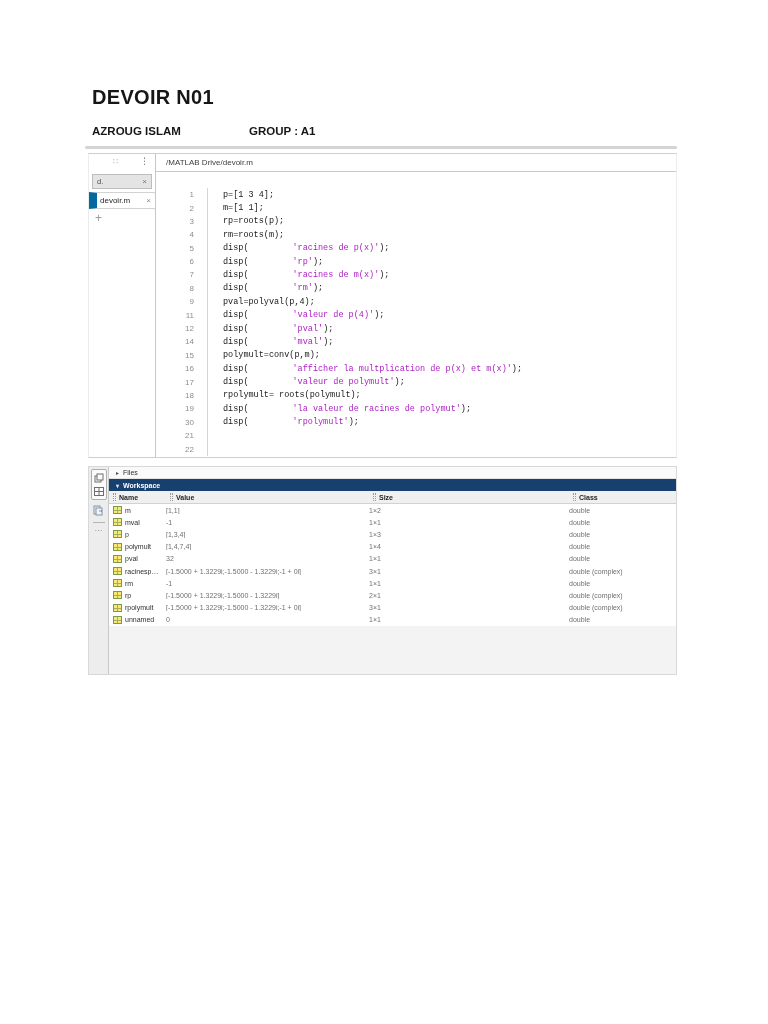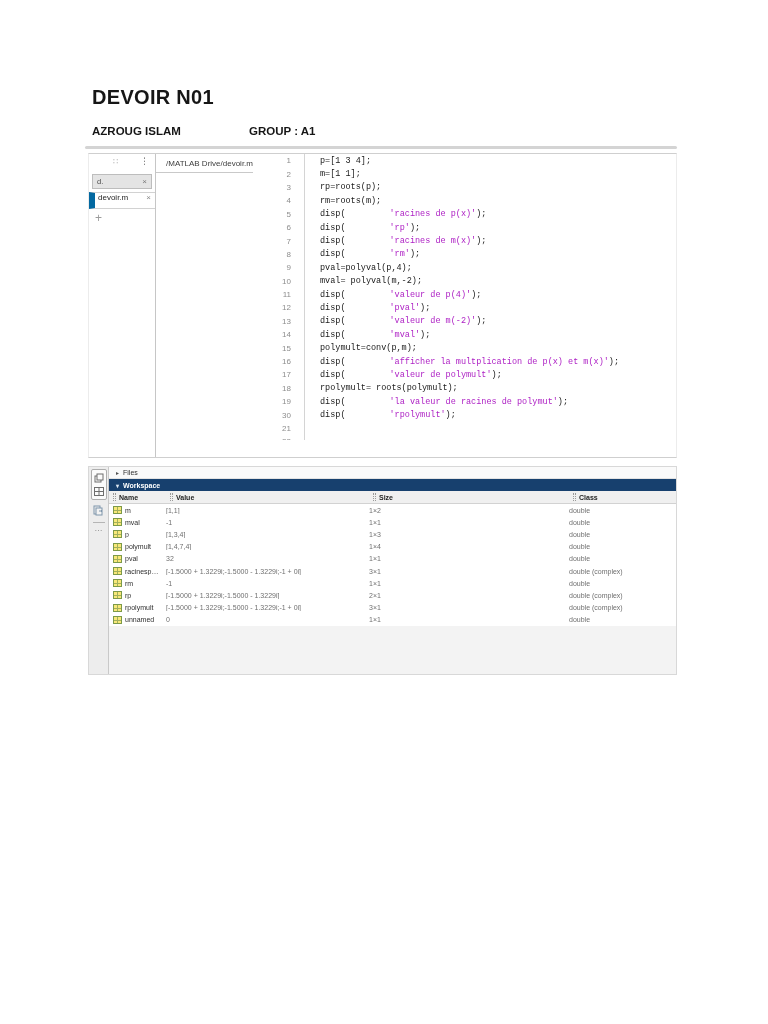--- a/index.html
+++ b/index.html
@@ -23,27 +23,27 @@
            display:flex; background:#fff; }
   .side-panel { flex:0 0 67px; border-right:1px solid #c6c6c6; background:#ffffff; position:relative; }
   .panel-toolbar { height:19px; position:relative; }
   .drag-handle { position:absolute; left:24px; top:3px; font-size:8px; color:#9a9a9a; }
   .kebab { position:absolute; right:6px; top:2px; font-size:9px; color:#555; cursor:pointer; }
   .filter-box { margin:1px 3px 0 3px; height:15px; background:#e4e4e4; border:1px solid #bdbdbd;
                 display:flex; align-items:center; justify-content:space-between; padding:0 4px;
                 font-size:7.5px; color:#4a4a4a; }
   .filter-close { color:#7a7a7a; font-size:8px; }
   .file-tab { margin-top:3px; height:17px; background:#ffffff; border-top:1px solid #d2d2d2;
-              border-bottom:1px solid #d2d2d2; border-left:6px solid #0369a1;
-              display:flex; align-items:flex-start; justify-content:space-between; padding:0 4px 0 3px;
+              border-bottom:1px solid #d2d2d2; border-left:8px solid #0369a1;
+              display:flex; align-items:center; justify-content:space-between; padding:0 4px 0 3px;
               font-size:8px; color:#1f1f1f; }
   .tab-close { color:#8a8a8a; font-size:8px; }
   .new-tab { margin-top:4px; padding-left:6px; font-size:12px; color:#9b9b9b; line-height:10px; }
 
-  .editor { flex:1; display:flex; flex-direction:row; }
+  .editor { flex:1; display:flex; flex-direction:column;gap:16px; }
   .path-bar { height:19px; border-bottom:1px solid #c9c9c9; display:flex; align-items:center;
               padding-left:10px; font-size:8px; color:#3c3c3c; }
   .code-area { height:286px; overflow:hidden; }
   .code-line { height:13.4px; display:flex; align-items:center; }
   .gutter { flex:0 0 52px; display:flex; align-items:center; justify-content:flex-end;
             padding-right:13px; font-size:8px; color:#8d8d8d; border-right:1px solid #d4d4d4;
             height:100%; }
   .code-text { padding-left:15px; white-space:pre; font-family:Liberation Mono, monospace;
                font-size:8.5px; color:#191919; }
   .tok-str { color:#ad1fc4;margin-left:44px; }
@@ -146,34 +146,26 @@
           </div>
           <div class="code-line">
             <span class="gutter">8</span>
             <span class="code-text"><span class="tok-code">disp(</span><span class="tok-str">'rm'</span><span class="tok-code">);</span></span>
           </div>
           <div class="code-line">
             <span class="gutter">9</span>
             <span class="code-text"><span class="tok-code">pval=polyval(p,4);</span></span>
           </div>
           <div class="code-line">
-            <span class="gutter">10</span>
-            <span class="code-text"><span class="tok-code">mval= polyval(m,-2);</span></span>
-          </div>
-          <div class="code-line">
             <span class="gutter">11</span>
             <span class="code-text"><span class="tok-code">disp(</span><span class="tok-str">'valeur de p(4)'</span><span class="tok-code">);</span></span>
           </div>
           <div class="code-line">
             <span class="gutter">12</span>
             <span class="code-text"><span class="tok-code">disp(</span><span class="tok-str">'pval'</span><span class="tok-code">);</span></span>
-          </div>
-          <div class="code-line">
-            <span class="gutter">13</span>
-            <span class="code-text"><span class="tok-code">disp(</span><span class="tok-str">'valeur de m(-2)'</span><span class="tok-code">);</span></span>
           </div>
           <div class="code-line">
             <span class="gutter">14</span>
             <span class="code-text"><span class="tok-code">disp(</span><span class="tok-str">'mval'</span><span class="tok-code">);</span></span>
           </div>
           <div class="code-line">
             <span class="gutter">15</span>
             <span class="code-text"><span class="tok-code">polymult=conv(p,m);</span></span>
           </div>
           <div class="code-line">

